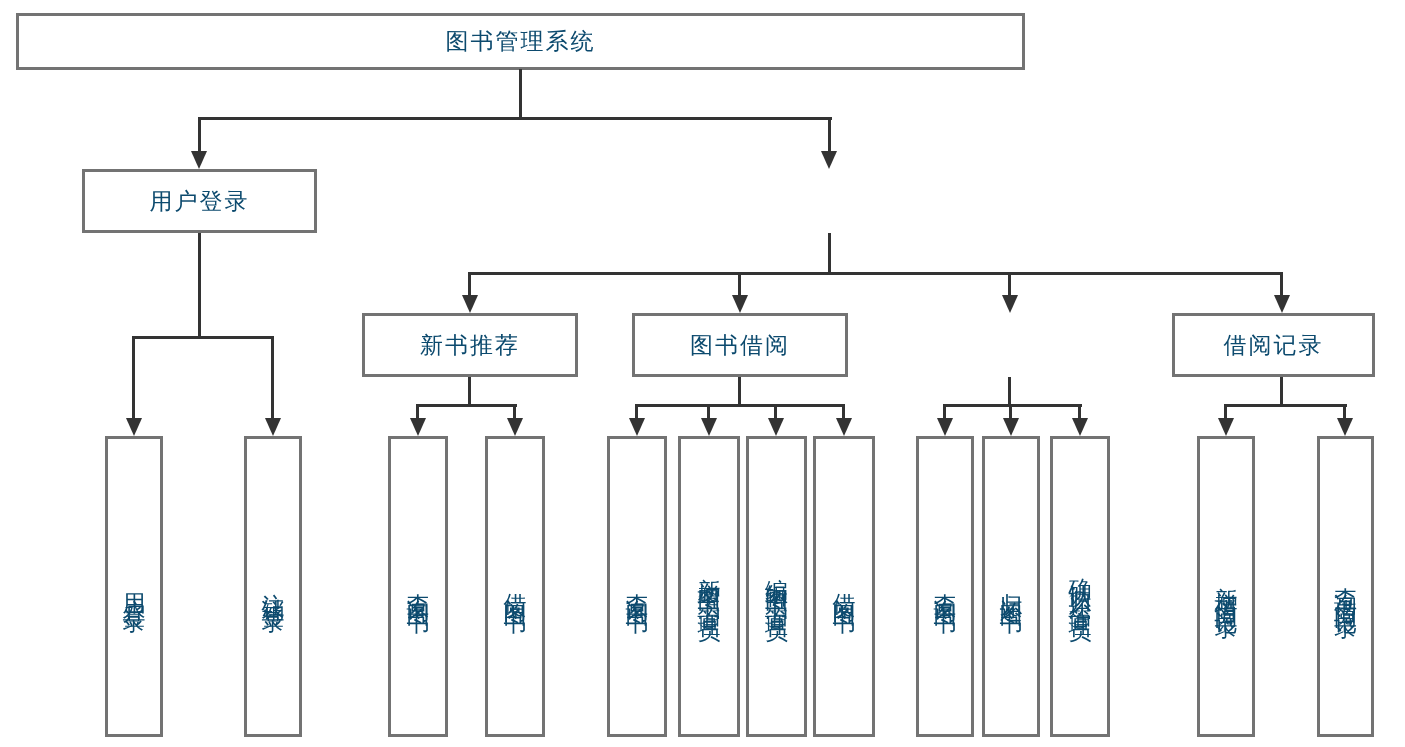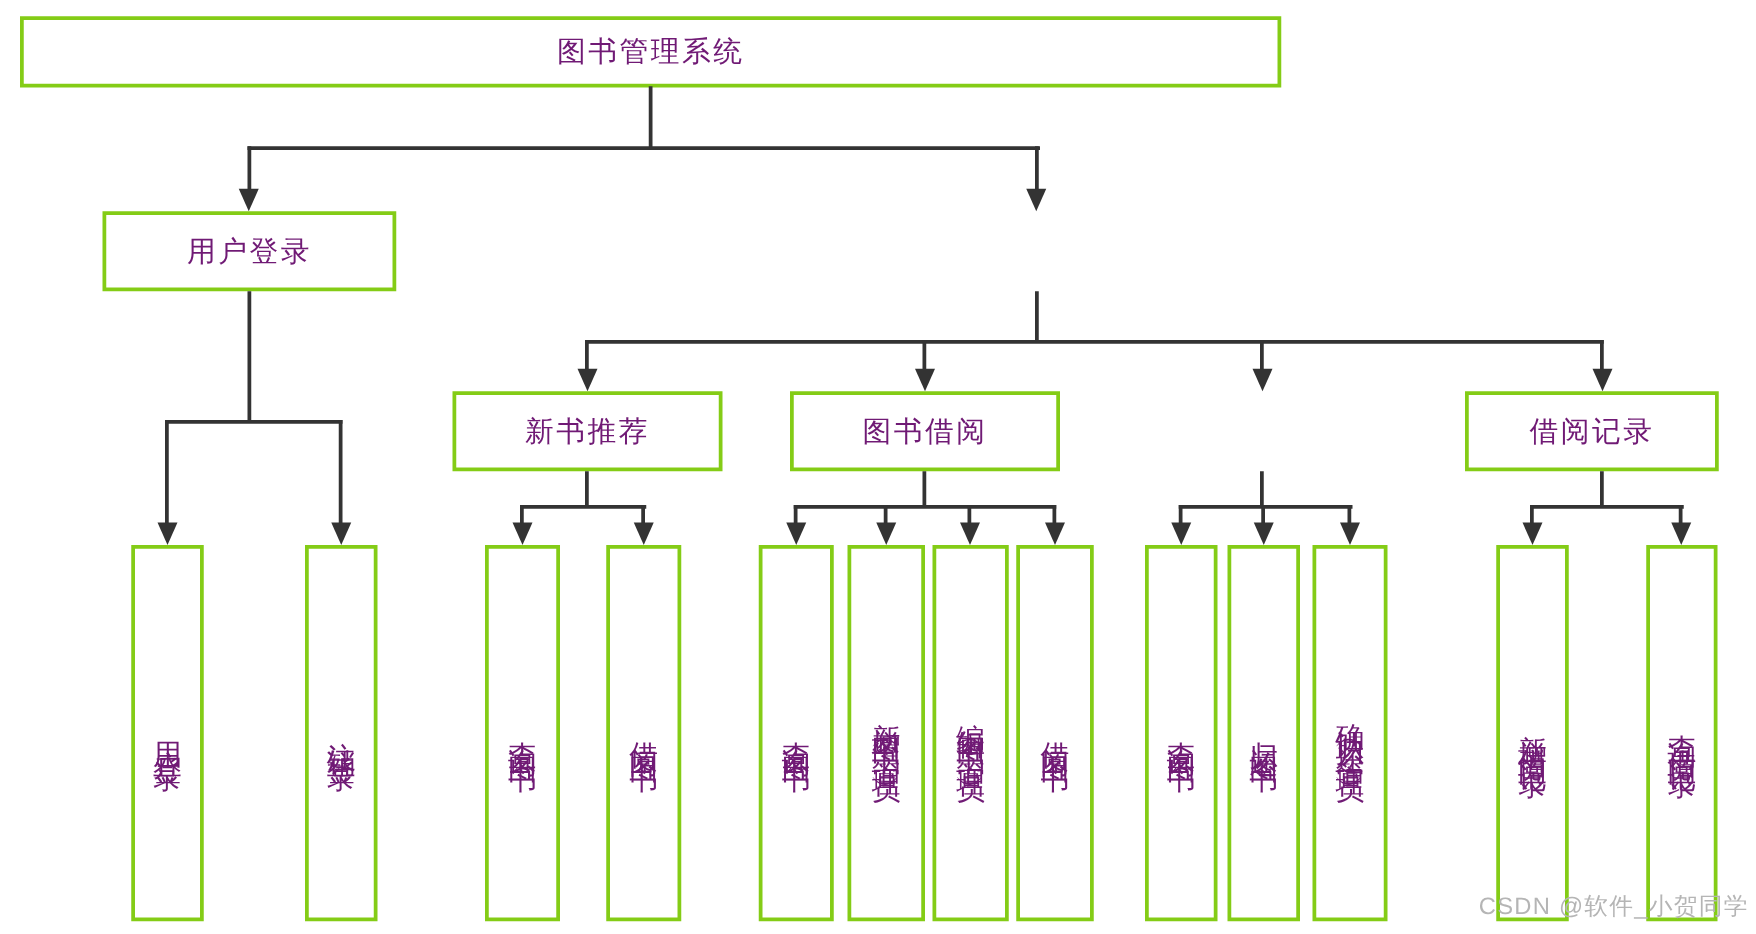--- a/index.html
+++ b/index.html
@@ -3,22 +3,22 @@
 <meta charset="utf-8">
 <style>
   * { margin:0; padding:0; box-sizing:border-box; }
   html,body { background:#ffffff; }
   body {
     width:1405px; height:747px; position:relative; overflow:hidden;
     font-family:"Liberation Sans", sans-serif;
   }
   .canvas { position:absolute; left:0; top:0; width:1405px; height:747px; }
   .box {
-    position:absolute; border:3px solid #84cc16; background:#ffffff;
-    color:#701a75; display:flex; align-items:center; justify-content:center;
+    position:absolute; border:3px solid #737373; background:#ffffff;
+    color:#0c4a6e; display:flex; align-items:center; justify-content:center;
   }
   .hnode { font-size:23px; letter-spacing:2px; white-space:nowrap; }
   .vnode { writing-mode:vertical-rl; font-size:23px; letter-spacing:6px; line-height:1.26; }
   .vline { position:absolute; width:3px; background:#333333; }
   .hline { position:absolute; height:3px; background:#333333; }
   .arrow {
     position:absolute; width:0; height:0;
     border-left:8px solid transparent; border-right:8px solid transparent;
     border-top:18px solid #333333;
   }
@@ -110,15 +110,14 @@
   <div class="box vnode" style="left:746px; top:436px; width:61px; height:301px;">编辑图书（管理员）</div>
   <div class="box vnode" style="left:813px; top:436px; width:62px; height:301px;">借阅图书</div>
 
   <div class="box vnode" style="left:916px; top:436px; width:58px; height:301px;">查询图书</div>
   <div class="box vnode" style="left:982px; top:436px; width:58px; height:301px;">归还图书</div>
   <div class="box vnode" style="left:1050px; top:436px; width:60px; height:301px;">确认归还（管理员）</div>
 
   <div class="box vnode" style="left:1197px; top:436px; width:58px; height:301px;">新增借阅记录</div>
   <div class="box vnode" style="left:1317px; top:436px; width:57px; height:301px;">查询借阅记录</div>
 
-  <div class="watermark">CSDN @软件_小贺同学</div>
 
 </div>
 
 </body></html>

